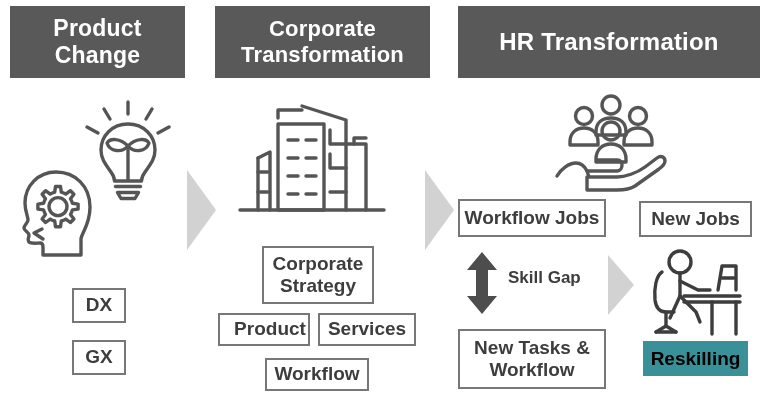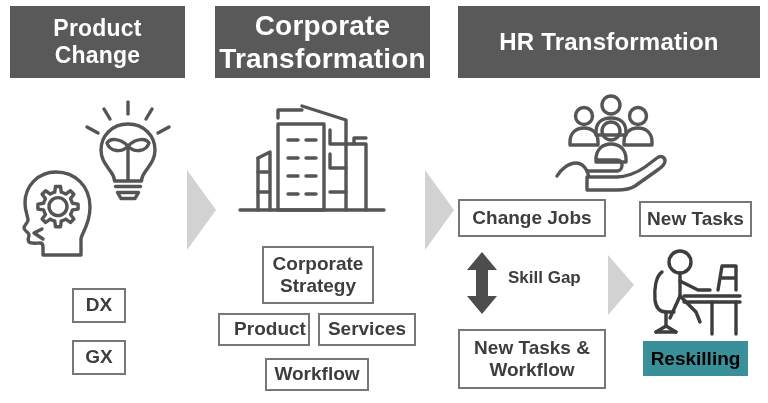--- a/index.html
+++ b/index.html
@@ -29,21 +29,21 @@
     color: #ffffff;
     display: flex;
     align-items: center;
     justify-content: center;
     text-align: center;
     font-weight: bold;
     line-height: 1.18;
     letter-spacing: .2px;
   }
   #hdr-social      { left: 10px;  top: 6px;  width: 175px; height: 72px; font-size: 23px; }
-  #hdr-corporate   { left: 215px; top: 6px;  width: 215px; height: 72px; font-size: 28px; }
+  #hdr-corporate   { left: 215px; top: 6px;  width: 215px; height: 72px; font-size: 22px; }
   #hdr-hr          { left: 458px; top: 6px;  width: 302px; height: 72px; font-size: 24px; }
 
   
   .obox {
     position: absolute;
     border: 2px solid #777777;
     background: #ffffff;
     color: #3d3d3d;
     display: flex;
     align-items: center;
@@ -192,34 +192,34 @@
       <path d="M19 49 C19 40 25 35 33 35 C41 35 47 40 47 49 L47 52 L19 52 Z"></path>
       <circle cx="87" cy="23" r="8.5"></circle>
       <path d="M73 49 C73 40 79 35 87 35 C95 35 101 40 101 49 L101 52 L73 52 Z"></path>
       <circle cx="60" cy="38" r="9"></circle>
       <path d="M45 66 C45 57 51 51 60 51 C69 51 75 57 75 66 L75 69 L45 69 Z"></path>
       <path d="M6 83 C10 76 18 70 25 70 C31 70 34 74 36 78 L40 78 L66 78 C70 78 71 74 71 72 C71 70 70 67 66 67 L46 67"></path>
       <path d="M36 78 L38 84 L66 84 C74 84 86 80 94 74 L106 65 C110 62 114 64 114 68 C114 71 112 73 108 76 L84 93 C78 97 72 97 66 97 L36 97 L36 84"></path>
     </g>
   </svg>
 
-  <div class="obox" id="box-extinct">Change Jobs</div>
+  <div class="obox" id="box-extinct">Workflow Jobs</div>
 
   <svg id="skillgap-arrow" viewBox="0 0 38 66">
     <polygon points="19,2 34,20 25,20 25,46 34,46 19,64 4,46 13,46 13,20 4,20" fill="#4d4d4d"></polygon>
   </svg>
   <div id="skillgap-label">Skill Gap</div>
 
   <div class="obox" id="box-newtasks">New Tasks &amp; Workflow</div>
 
   <svg class="chev" id="arrow-3" viewBox="0 0 30 64">
     <polygon points="2,2 28,32 2,62" fill="#d2d2d2"></polygon>
   </svg>
 
-  <div class="obox" id="box-newhire">New Tasks</div>
+  <div class="obox" id="box-newhire">New Jobs</div>
 
   <svg class="icon" id="icon-desk" viewBox="0 0 112 90">
     <g fill="none" stroke="#3d3d3d" stroke-width="3.4" stroke-linecap="round" stroke-linejoin="round">
       <circle cx="40" cy="14" r="11"></circle>
       <path d="M40 25 L40 48"></path>
       <path d="M40 33 L58 42 L70 42"></path>
       <path d="M40 48 L30 70"></path>
       <path d="M40 48 L56 64 L60 74"></path>
       <path d="M22 24 C16 28 14 40 15 52 C16 60 20 64 26 64 L34 64"></path>
       <path d="M26 64 L26 78"></path>

